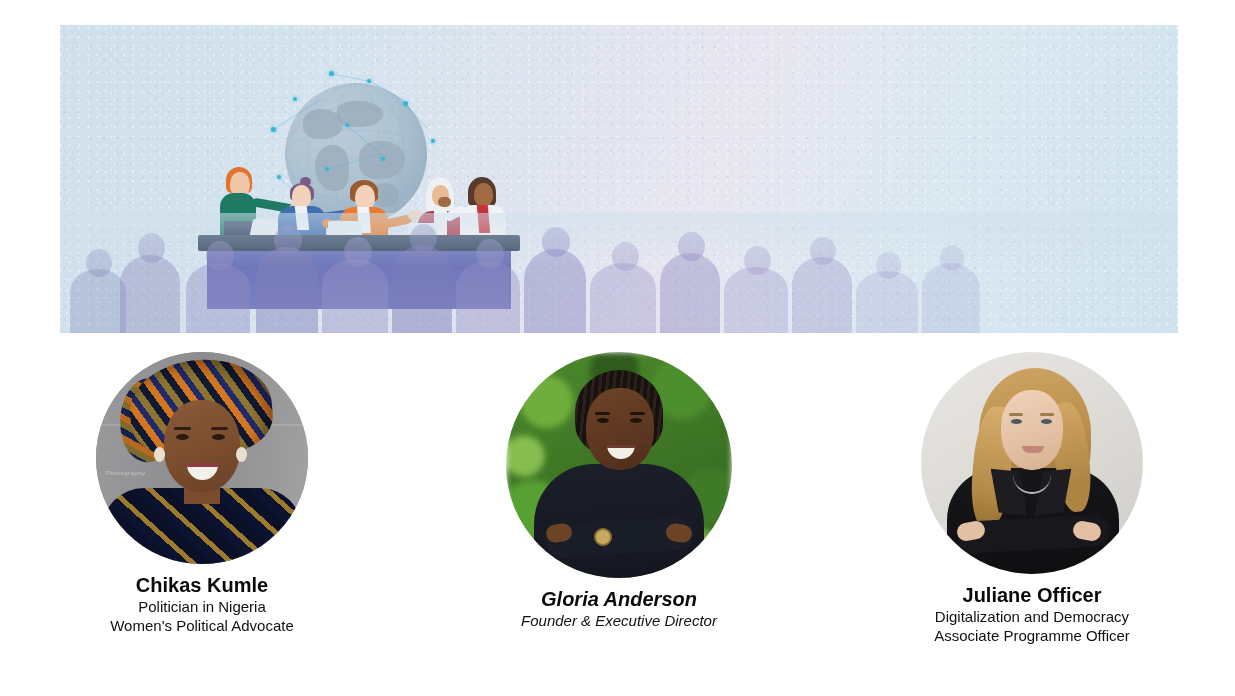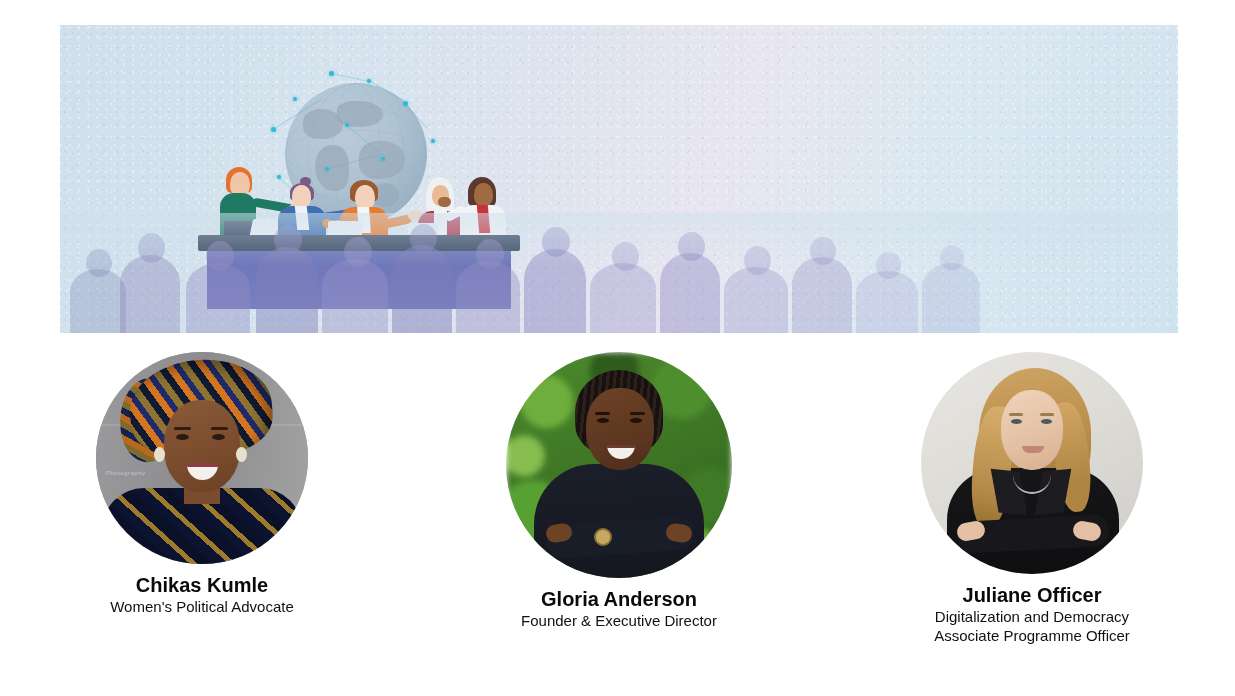--- a/index.html
+++ b/index.html
@@ -507,24 +507,25 @@
           <div class="brow r"></div>
         <div class="eye l"></div>
           <div class="eye r"></div>
         <div class="mouth"></div>
       </div>
       <div class="earring l"></div>
         <div class="earring r"></div>
       <div class="wm">Photography</div>
     </div>
     <div class="sp-name">Chikas Kumle</div>
+    <div class="sp-line">Politician in Nigeria</div>
     <div class="sp-line">Women's Political Advocate</div>
   </div>
 
-  <div class="speaker" style="left:474px;top:12px;width:290px;">
+  <div class="speaker" style="left:474px;top:12px;width:290px;font-style:italic;">
     <div class="portrait p2">
       <div class="bg-panel"></div>
       <div class="torso"></div>
       <div class="hair"></div>
       <div class="face">
         <div class="brow l"></div>
           <div class="brow r"></div>
         <div class="eye l"></div>
           <div class="eye r"></div>
         <div class="mouth"></div>

